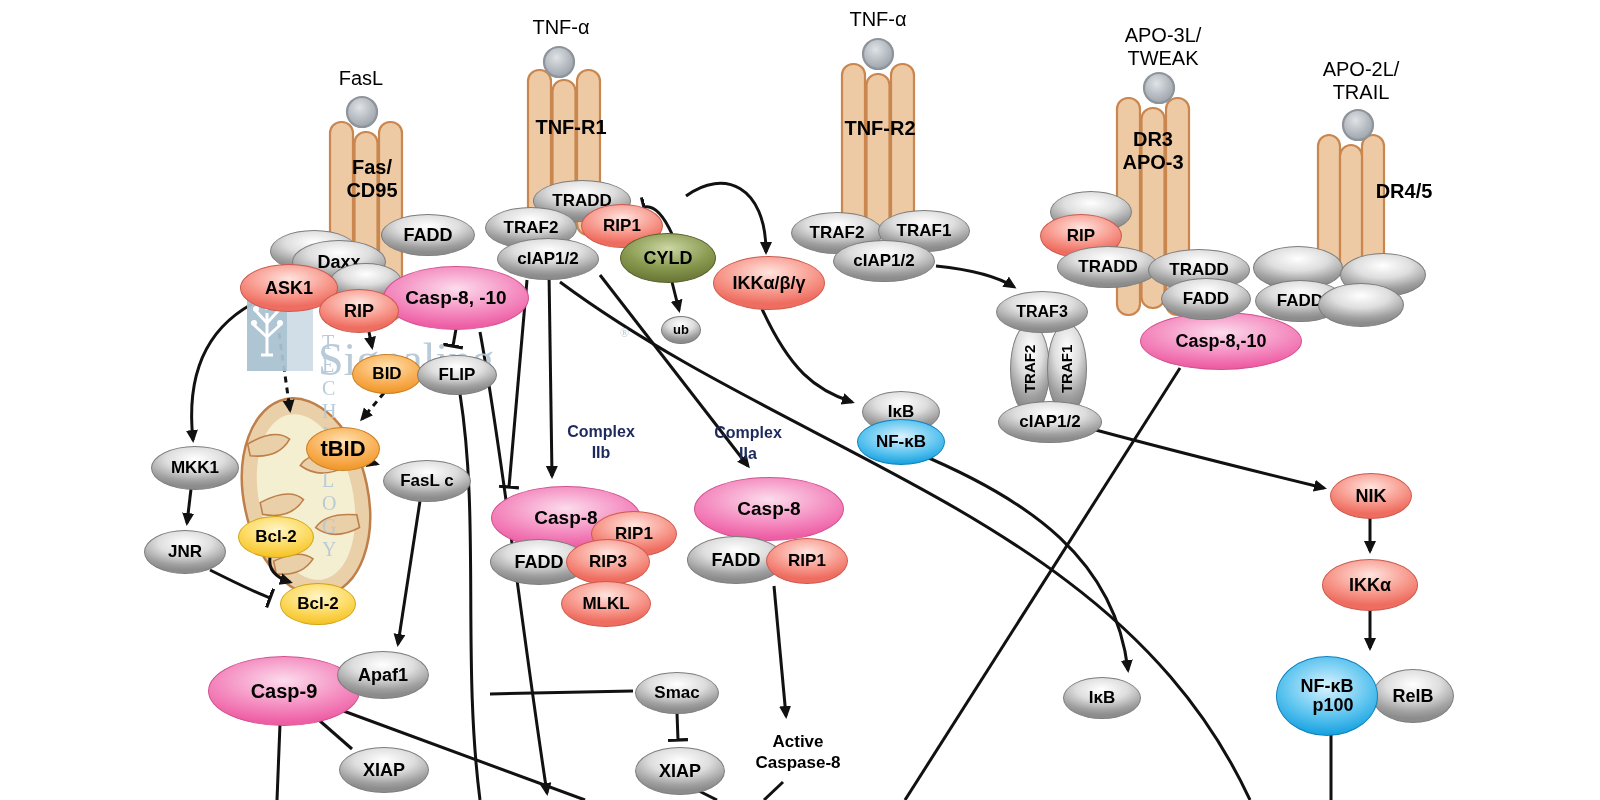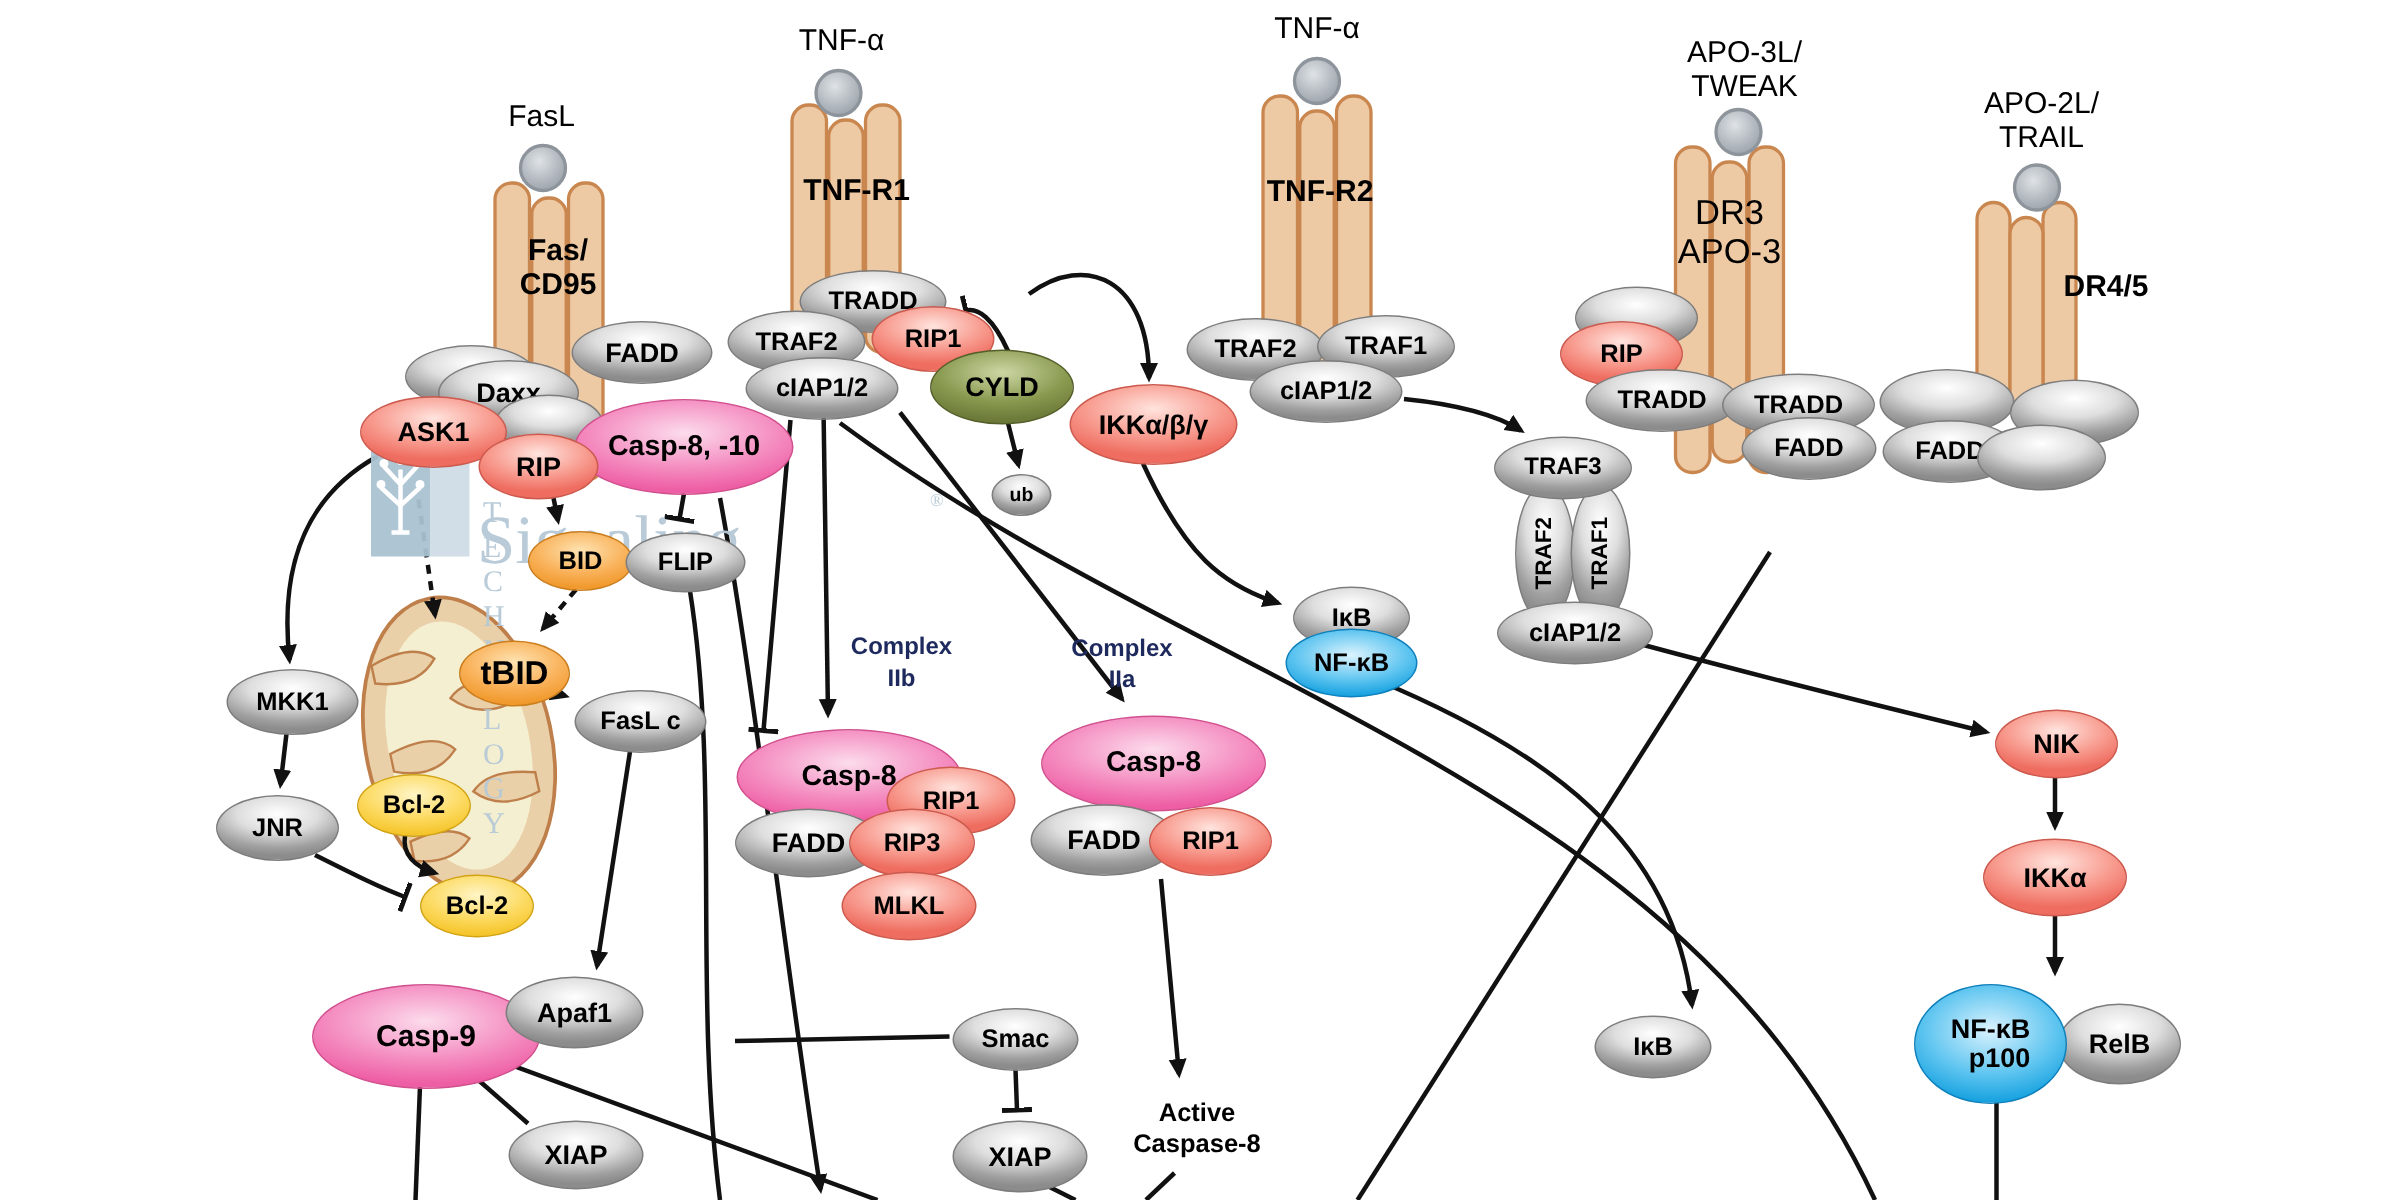--- a/index.html
+++ b/index.html
@@ -199,20 +199,21 @@
       <div class="node g" style="left: 878px; top: 210px; width: 90px; height: 40px; font-size: 17px;"><span>TRAF1</span></div>
       <div class="node g" style="left: 833px; top: 240px; width: 100px; height: 40px; font-size: 17px;"><span>cIAP1/2</span></div>
       <div class="node g" style="left: 1010px; top: 323px; width: 38px; height: 90px; font-size: 15px;"><span class="vert">TRAF2</span></div>
       <div class="node g" style="left: 1047px; top: 323px; width: 38px; height: 90px; font-size: 15px;"><span class="vert">TRAF1</span></div>
       <div class="node g" style="left: 996px; top: 291px; width: 90px; height: 40px; font-size: 16px;"><span>TRAF3</span></div>
       <div class="node g" style="left: 998px; top: 401px; width: 102px; height: 40px; font-size: 17px;"><span>cIAP1/2</span></div>
       <div class="node g" style="left: 1050px; top: 191px; width: 80px; height: 40px; font-size: 16px;"></div>
       <div class="node s" style="left: 1040px; top: 214px; width: 80px; height: 42px; font-size: 17px;"><span>RIP</span></div>
       <div class="node g" style="left: 1057px; top: 246px; width: 100px; height: 40px; font-size: 17px;"><span>TRADD</span></div>
       <div class="node g" style="left: 1148px; top: 249px; width: 100px; height: 40px; font-size: 17px;"><span>TRADD</span></div>
+      <div class="node p" style="left: 1140px; top: 312px; width: 160px; height: 56px; font-size: 18px;"><span>Casp-8,-10</span></div>
       <div class="node g" style="left: 1161px; top: 278px; width: 88px; height: 40px; font-size: 17px;"><span>FADD</span></div>
       <div class="node g" style="left: 1253px; top: 246px; width: 88px; height: 42px; font-size: 16px;"></div>
       <div class="node g" style="left: 1340px; top: 253px; width: 84px; height: 42px; font-size: 16px;"></div>
       <div class="node g" style="left: 1255px; top: 280px; width: 88px; height: 40px; font-size: 17px;"><span>FADD</span></div>
       <div class="node g" style="left: 1318px; top: 283px; width: 84px; height: 42px; font-size: 16px;"></div>
       <div class="node s" style="left: 1330px; top: 473px; width: 80px; height: 44px; font-size: 18px;"><span>NIK</span></div>
       <div class="node s" style="left: 1322px; top: 559px; width: 94px; height: 50px; font-size: 18px;"><span>IKKα</span></div>
       <div class="node g" style="left: 1372px; top: 669px; width: 80px; height: 52px; font-size: 18px;"><span>RelB</span></div>
       <div class="node b" style="left: 1276px; top: 656px; width: 100px; height: 78px; font-size: 18px;"><span>NF-κB
 p100</span></div>
@@ -221,21 +222,21 @@
       <div class="txt" style="left: 561px; top: 16px; font-size: 20px; font-weight: 400; line-height: 1.12; transform: translateX(-50%);">TNF-α</div>
       <div class="txt" style="left: 878px; top: 8px; font-size: 20px; font-weight: 400; line-height: 1.12; transform: translateX(-50%);">TNF-α</div>
       <div class="txt" style="left: 1163px; top: 24px; font-size: 20px; font-weight: 400; line-height: 1.15; transform: translateX(-50%);">APO-3L/
 TWEAK</div>
       <div class="txt" style="left: 1361px; top: 58px; font-size: 20px; font-weight: 400; line-height: 1.15; transform: translateX(-50%);">APO-2L/
 TRAIL</div>
       <div class="txt" style="left: 372px; top: 156px; font-size: 20px; font-weight: 700; line-height: 1.15; transform: translateX(-50%);">Fas/
 CD95</div>
       <div class="txt" style="left: 571px; top: 116px; font-size: 20px; font-weight: 700; line-height: 1.12; transform: translateX(-50%);">TNF-R1</div>
       <div class="txt" style="left: 880px; top: 117px; font-size: 20px; font-weight: 700; line-height: 1.12; transform: translateX(-50%);">TNF-R2</div>
-      <div class="txt" style="left: 1153px; top: 128px; font-size: 23px; font-weight: 400; line-height: 1.15; transform: translateX(-50%);">DR3
+      <div class="txt" style="left: 1153px; top: 128px; font-size: 20px; font-weight: 700; line-height: 1.15; transform: translateX(-50%);">DR3
 APO-3</div>
       <div class="txt" style="left: 1375px; top: 180px; font-size: 20px; font-weight: 700; line-height: 1.12; transform: translateX(-50%); margin-left: 29px;">DR4/5</div>
       <div class="txt" style="left: 601px; top: 422px; font-size: 16px; font-weight: 700; line-height: 1.3; transform: translateX(-50%); color: rgb(30, 42, 94);">Complex
 IIb</div>
       <div class="txt" style="left: 748px; top: 423px; font-size: 16px; font-weight: 700; line-height: 1.3; transform: translateX(-50%); color: rgb(30, 42, 94);">Complex
 IIa</div>
       <div class="txt" style="left: 798px; top: 731px; font-size: 17px; font-weight: 700; line-height: 1.25; transform: translateX(-50%);">Active
 Caspase-8</div>
     </div>
 

